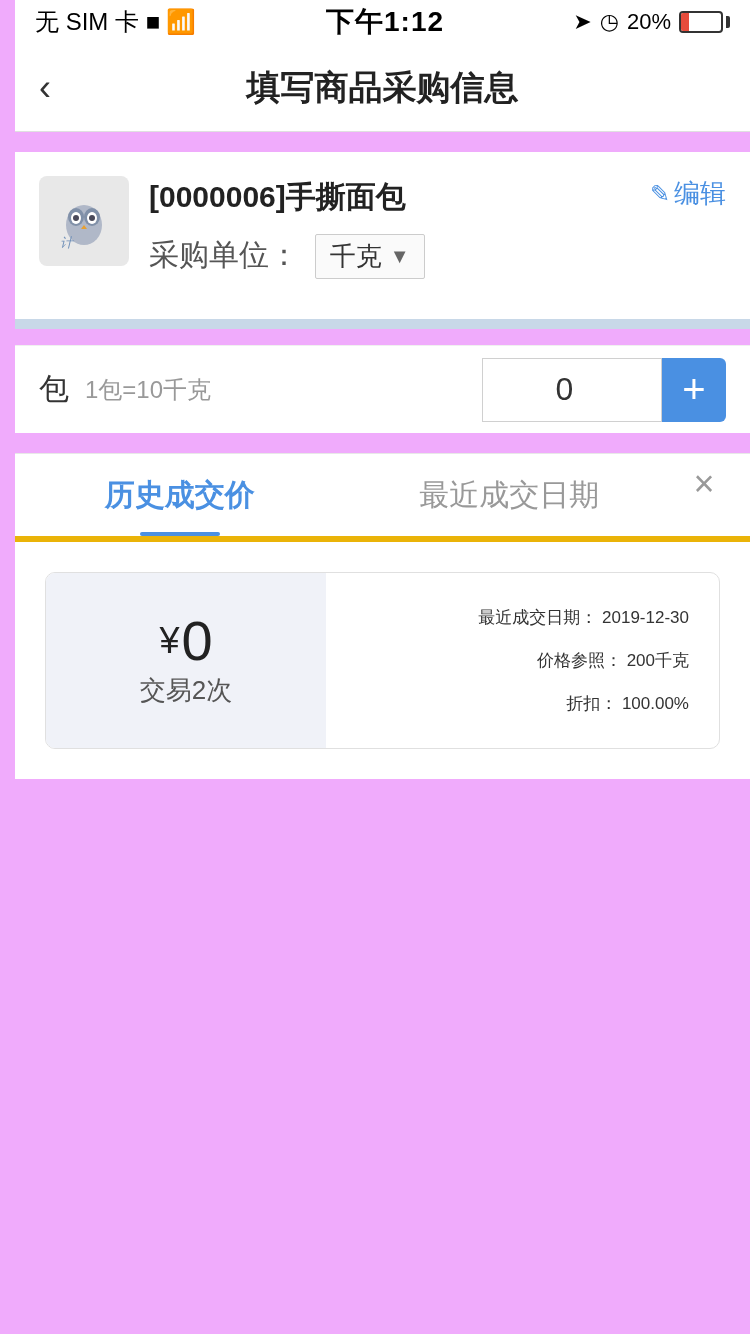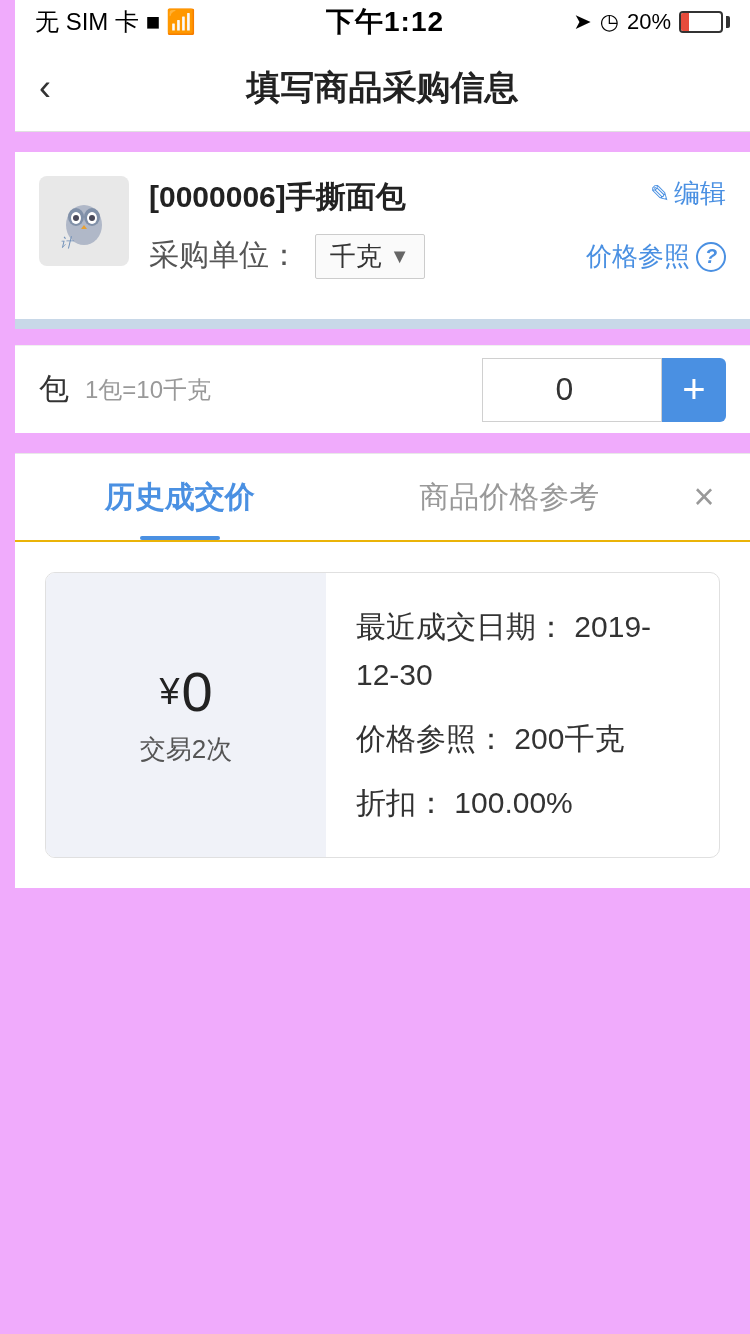--- a/index.html
+++ b/index.html
@@ -252,23 +252,22 @@
     }
 
     
     .tabs-container {
       background: #fff;
       margin-top: 20px;
       border-top: 1px solid #e8e8e8;
     }
     .tabs-header {
       display: flex;
-      align-items: center;
       height: 88px;
-      border-bottom: 2px solid #eab308;
+      border-bottom: 6px solid #eab308;
       position: relative;
     }
     .tab-item {
       flex: 1;
       display: flex;
       flex-direction: column;
       align-items: center;
       justify-content: center;
       height: 100%;
       cursor: pointer;
@@ -334,34 +333,35 @@
       line-height: 1;
     }
     .currency-symbol {
       font-size: 36px;
       margin-top: 10px;
       margin-right: 2px;
     }
     .trade-count {
       font-size: 26px;
       color: #555;
-      margin-top: 12px;
+      margin-top: 4px;
     }
     .transaction-right {
       flex: 1;
       padding: 30px 30px;
       display: flex;
       flex-direction: column;
       justify-content: center;
       gap: 16px;
     }
     .detail-row {
-      font-size: 30px;
+      font-size: 17px;
       color: #333;
       line-height: 1.6;
+      text-align: right;
     }
 
     
     .page-bg {
       background: #f0abfc;
       min-height: 1334px;
       padding-left: 15px;
     }
   </style>
 </head>
@@ -419,24 +419,20 @@
           </span>
         </div>
         <div class="product-unit-row">
           <div>
             <span class="unit-label">采购单位：</span>
             <span class="unit-select">
               <span>千克</span>
               <span class="unit-chevron">▼</span>
             </span>
           </div>
-          <span class="price-ref">
-            <span>价格参照</span>
-            <div class="price-ref-icon">?</div>
-          </span>
         </div>
       </div>
     </div>
   </div>
 
   <div style="height: 10px; background: #c8d8e8;"></div>
 
   <div class="quantity-row">
     <div class="qty-label-group">
       <span class="qty-unit-text">包</span>
@@ -448,21 +444,21 @@
     </div>
   </div>
 
   <div class="tabs-container">
     <div class="tabs-header">
       <div class="tab-item">
         <span class="tab-label active">历史成交价</span>
         <div class="tab-underline"></div>
       </div>
       <div class="tab-item">
-        <span class="tab-label">商品价格参考</span>
+        <span class="tab-label">最近成交日期</span>
       </div>
       <div class="close-btn">×</div>
     </div>
 
     <div class="transaction-content">
       <div class="transaction-card">
         <div class="transaction-left">
           <div class="price-big">
             <span class="currency-symbol">¥</span>
             <span>0</span>

